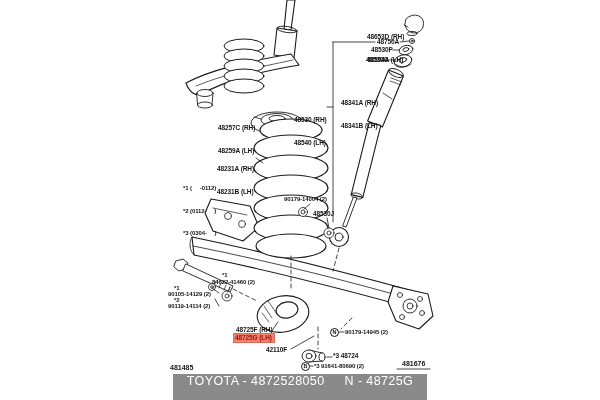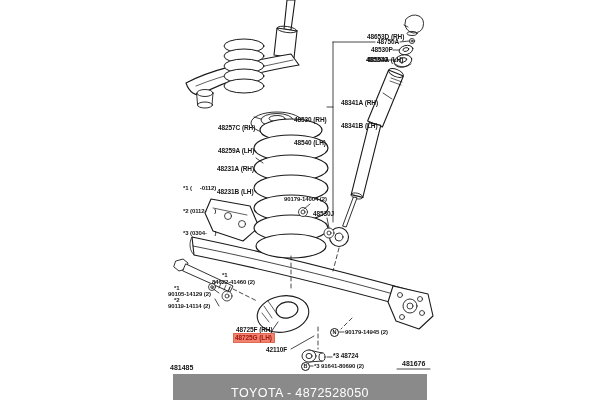--- a/index.html
+++ b/index.html
@@ -9,21 +9,21 @@
   .lbl{position:absolute;font:bold 6.5px/7.5px "Liberation Sans",sans-serif;color:#151515;
        letter-spacing:-0.1px;white-space:pre;}
   .note{font:bold 6px/7.5px "Liberation Sans",sans-serif;}
   .tiny{font-size:6px;line-height:6.5px;}
   .hl{background:#f1836e;color:#9e120c;padding:0 2px 0 1px;border:1px solid #e06a55;}
   .badge{position:absolute;width:9px;height:9px;border:1px solid #151515;border-radius:50%;
          box-sizing:border-box;font:bold 5.5px/7px "Liberation Sans",sans-serif;color:#151515;
          text-align:center;background:#fff;}
   .cref{position:absolute;font:bold 7px/8px "Liberation Sans",sans-serif;color:#151515;}
   .bar{position:absolute;left:173px;top:374px;width:254px;height:26px;background:#8a8a8a;
-       color:#ffffff;display:flex;align-items:flex-end;justify-content:center;gap:20px;
+       color:#ffffff;display:flex;align-items:flex-start;justify-content:center;gap:20px;
        font:400 12.5px/14px "Liberation Sans",sans-serif;letter-spacing:.4px;}
 </style>
 </head>
 <body>
 
 <div class="canvas">
 
   <svg width="600" height="400" viewBox="0 0 600 400" fill="none" stroke="#1a1a1a" stroke-width="1.1" stroke-linejoin="round" stroke-linecap="round">
 
     <g>
@@ -236,14 +236,15 @@
   <div class="lbl" style="left:333px;top:352px">*3 48724</div>
 
   <div class="badge" style="left:301px;top:362px">B</div>
   <div class="lbl tiny" style="left:314px;top:363px">*3 91641-80690 (2)</div>
 
   <div class="cref" style="left:170px;top:364px">481485</div>
   <div class="cref" style="left:402px;top:360px">481676</div>
 
   <div class="bar">
     <span>TOYOTA - 4872528050</span>
+    <span>N - 48725G</span>
   </div>
 </div>
 
 </body></html>

